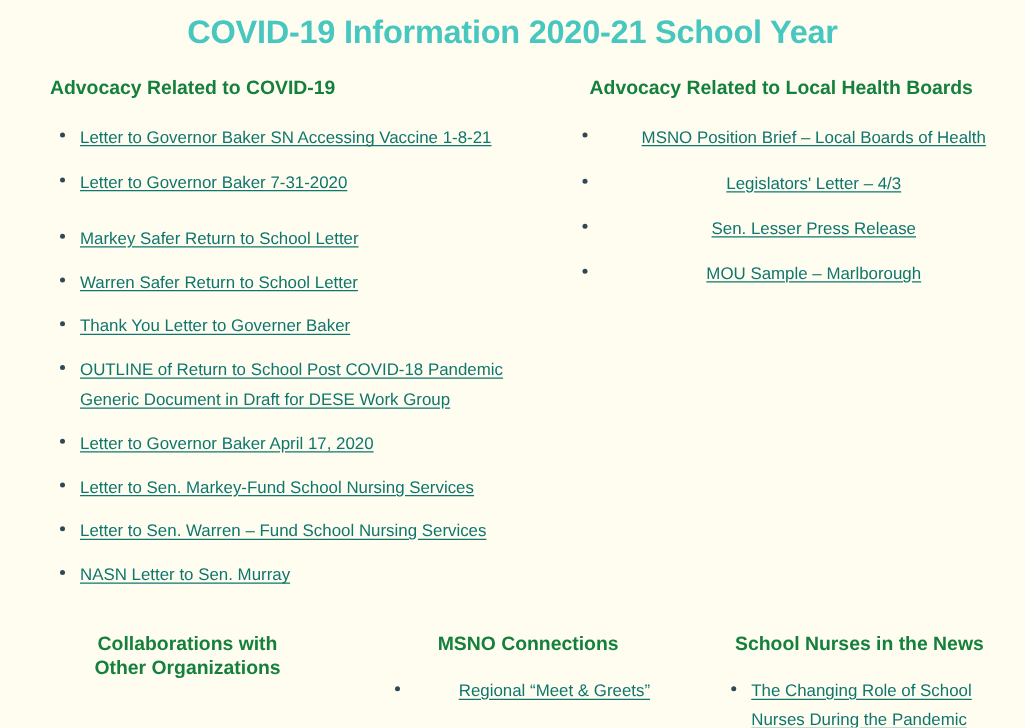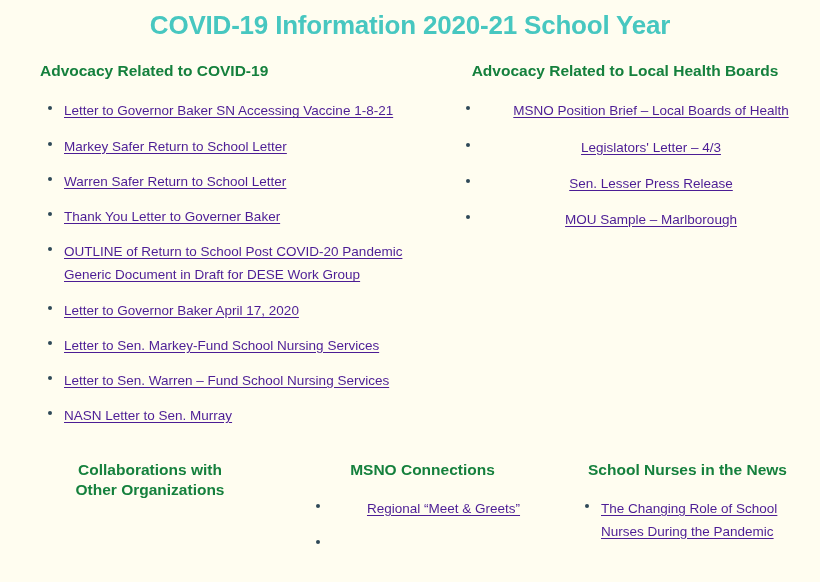--- a/index.html
+++ b/index.html
@@ -84,21 +84,21 @@
     top: 8px;
     width: 4px;
     height: 4px;
     border-radius: 50%;
     background: #2f4858;
   }
   ul.links li.gap-after {
     margin-bottom: 22px;
   }
   ul.links a {
-    color: #4c1d95;
+    color: #0f766e;
     text-decoration: underline;
     font-size: 13.5px;
     text-underline-offset: 2px;
   }
 
   .col-right ul.links {
     padding-left: 36px;
     text-align: center;
   }
   .col-right ul.links li {
@@ -143,31 +143,34 @@
   <h1 class="page-title">COVID-19 Information 2020-21 School Year</h1>
 
   <div class="top-columns">
 
     <div class="col-left">
       <h2 class="sec-head left-head">Advocacy Related to COVID-19</h2>
       <ul class="links">
         <li>
           <a href="#">Letter to Governor Baker SN Accessing Vaccine 1-8-21</a>
         </li>
+        <li class="gap-after">
+          <a href="#">Letter to Governor Baker 7-31-2020</a>
+        </li>
         <li>
           <a href="#">Markey Safer Return to School Letter</a>
         </li>
         <li>
           <a href="#">Warren Safer Return to School Letter</a>
         </li>
         <li>
           <a href="#">Thank You Letter to Governer Baker</a>
         </li>
         <li>
-          <a href="#">OUTLINE of Return to School Post COVID-20 Pandemic Generic Document in Draft for DESE Work Group</a>
+          <a href="#">OUTLINE of Return to School Post COVID-18 Pandemic Generic Document in Draft for DESE Work Group</a>
         </li>
         <li>
           <a href="#">Letter to Governor Baker April 17, 2020</a>
         </li>
         <li>
           <a href="#">Letter to Sen. Markey-Fund School Nursing Services</a>
         </li>
         <li>
           <a href="#">Letter to Sen. Warren – Fund School Nursing Services</a>
         </li>

